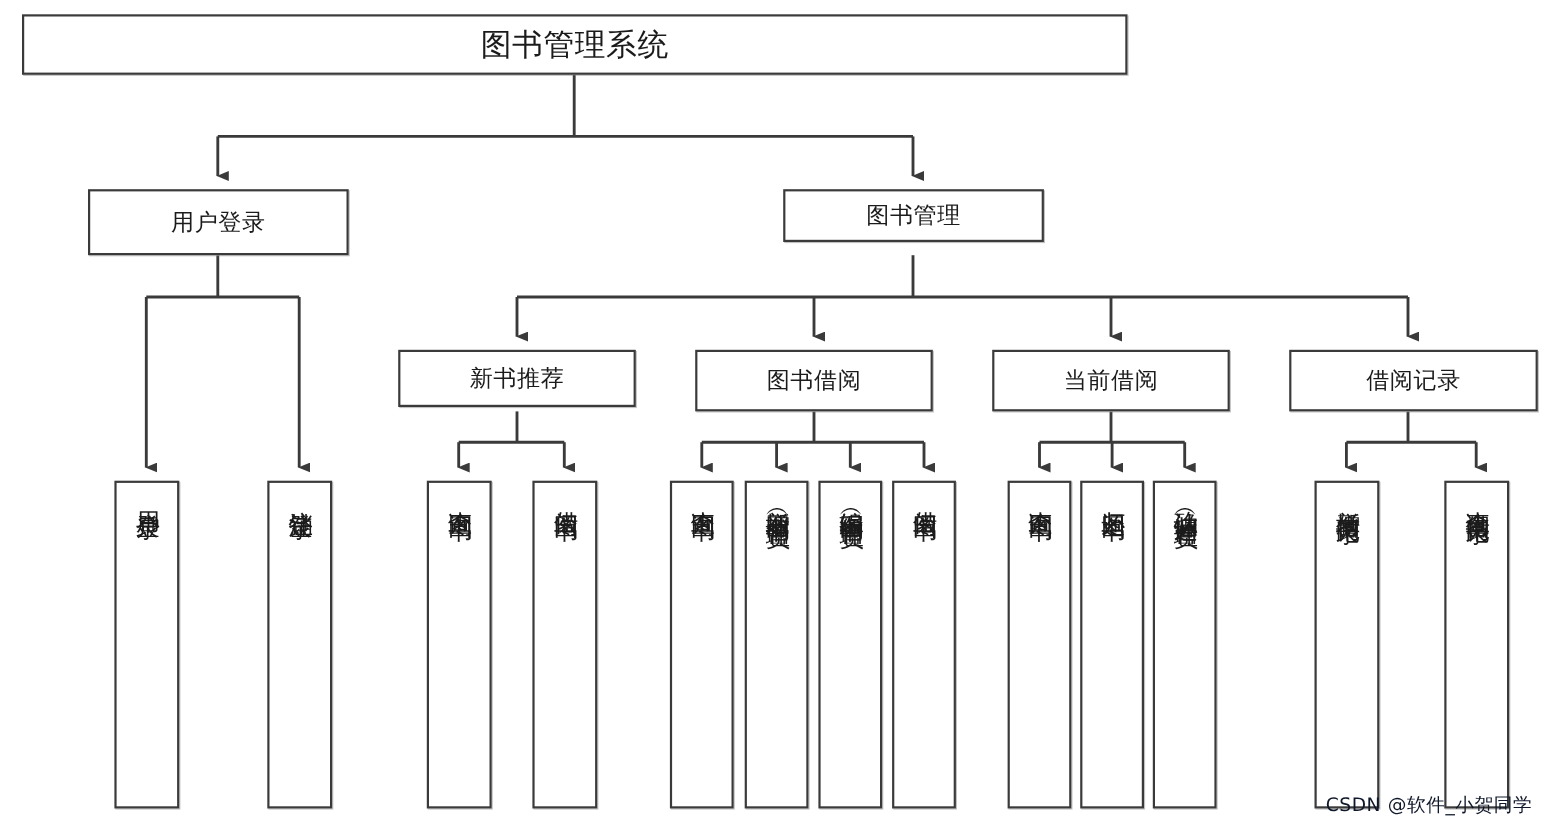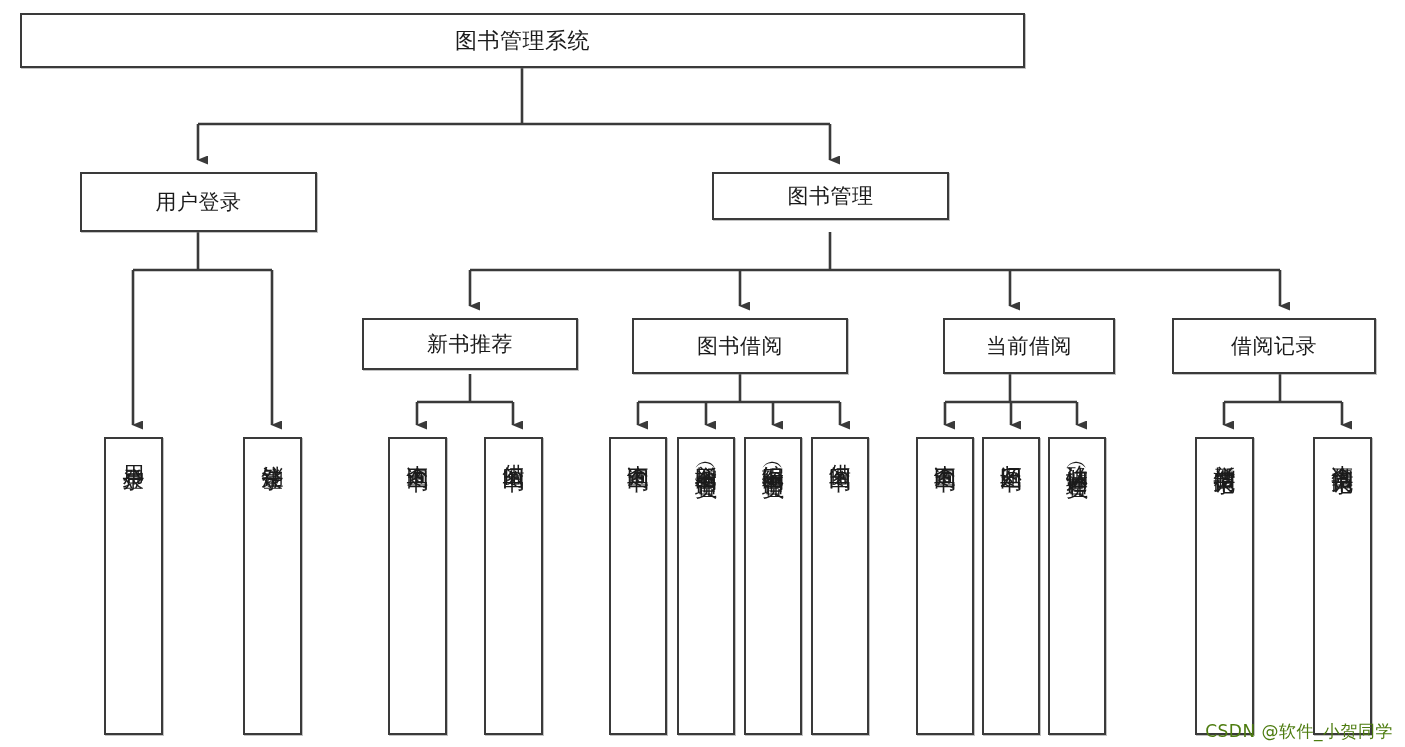--- a/index.html
+++ b/index.html
@@ -22,40 +22,40 @@
     box-shadow:1px 1px 0 rgba(120,120,120,.45);
   }
   .node .lbl{
     display:block;
     text-align:center;
     line-height:1.18;
     white-space:nowrap;
   }
   
   .h-node .lbl{font-size:21px;letter-spacing:.5px;}
-  .root .lbl{font-size:22px;}
+  .root .lbl{font-size:28px;}
   
   .v-node{align-items:flex-start;padding-top:8px;}
   .v-node .lbl{
     writing-mode:vertical-rl;
     text-orientation:upright;
     font-size:22px;
     line-height:1.1;
     letter-spacing:2px;
     white-space:normal;
     max-height:282px;
   }
   .v-node.short .lbl{max-height:200px;}
 
   .watermark{
     position:absolute;
     right:12px;
     bottom:4px;
     font-size:17px;
-    color:#4d7c0f;
+    color:#0f172a;
     letter-spacing:.5px;
     white-space:nowrap;
   }
 </style>
 </head>
 <body>
 
 <div id="canvas">
 
   <svg class="lines" viewBox="0 0 1405 747">
@@ -118,24 +118,24 @@
   <div class="node h-node" style="left:712px;top:172px;width:237px;height:48px;">
     <span class="lbl">图书管理</span>
   </div>
 
   <div class="node h-node" style="left:362px;top:318px;width:216px;height:52px;">
     <span class="lbl">新书推荐</span>
   </div>
   <div class="node h-node" style="left:632px;top:318px;width:216px;height:56px;font-family:Liberation Serif, serif;">
     <span class="lbl">图书借阅</span>
   </div>
-  <div class="node h-node" style="left:902px;top:318px;width:172px;height:56px;margin-left:41px;">
+  <div class="node h-node" style="left:902px;top:318px;width:216px;height:56px;">
     <span class="lbl">当前借阅</span>
   </div>
-  <div class="node h-node" style="left:1172px;top:318px;width:204px;height:56px;">
+  <div class="node h-node" style="left:1172px;top:318px;width:226px;height:56px;">
     <span class="lbl">借阅记录</span>
   </div>
 
   <div class="node v-node short" style="left:104px;top:437px;width:59px;height:298px;">
     <span class="lbl">用户登录</span>
   </div>
   <div class="node v-node short" style="left:243px;top:437px;width:59px;height:298px;">
     <span class="lbl">注销登录</span>
   </div>
 

